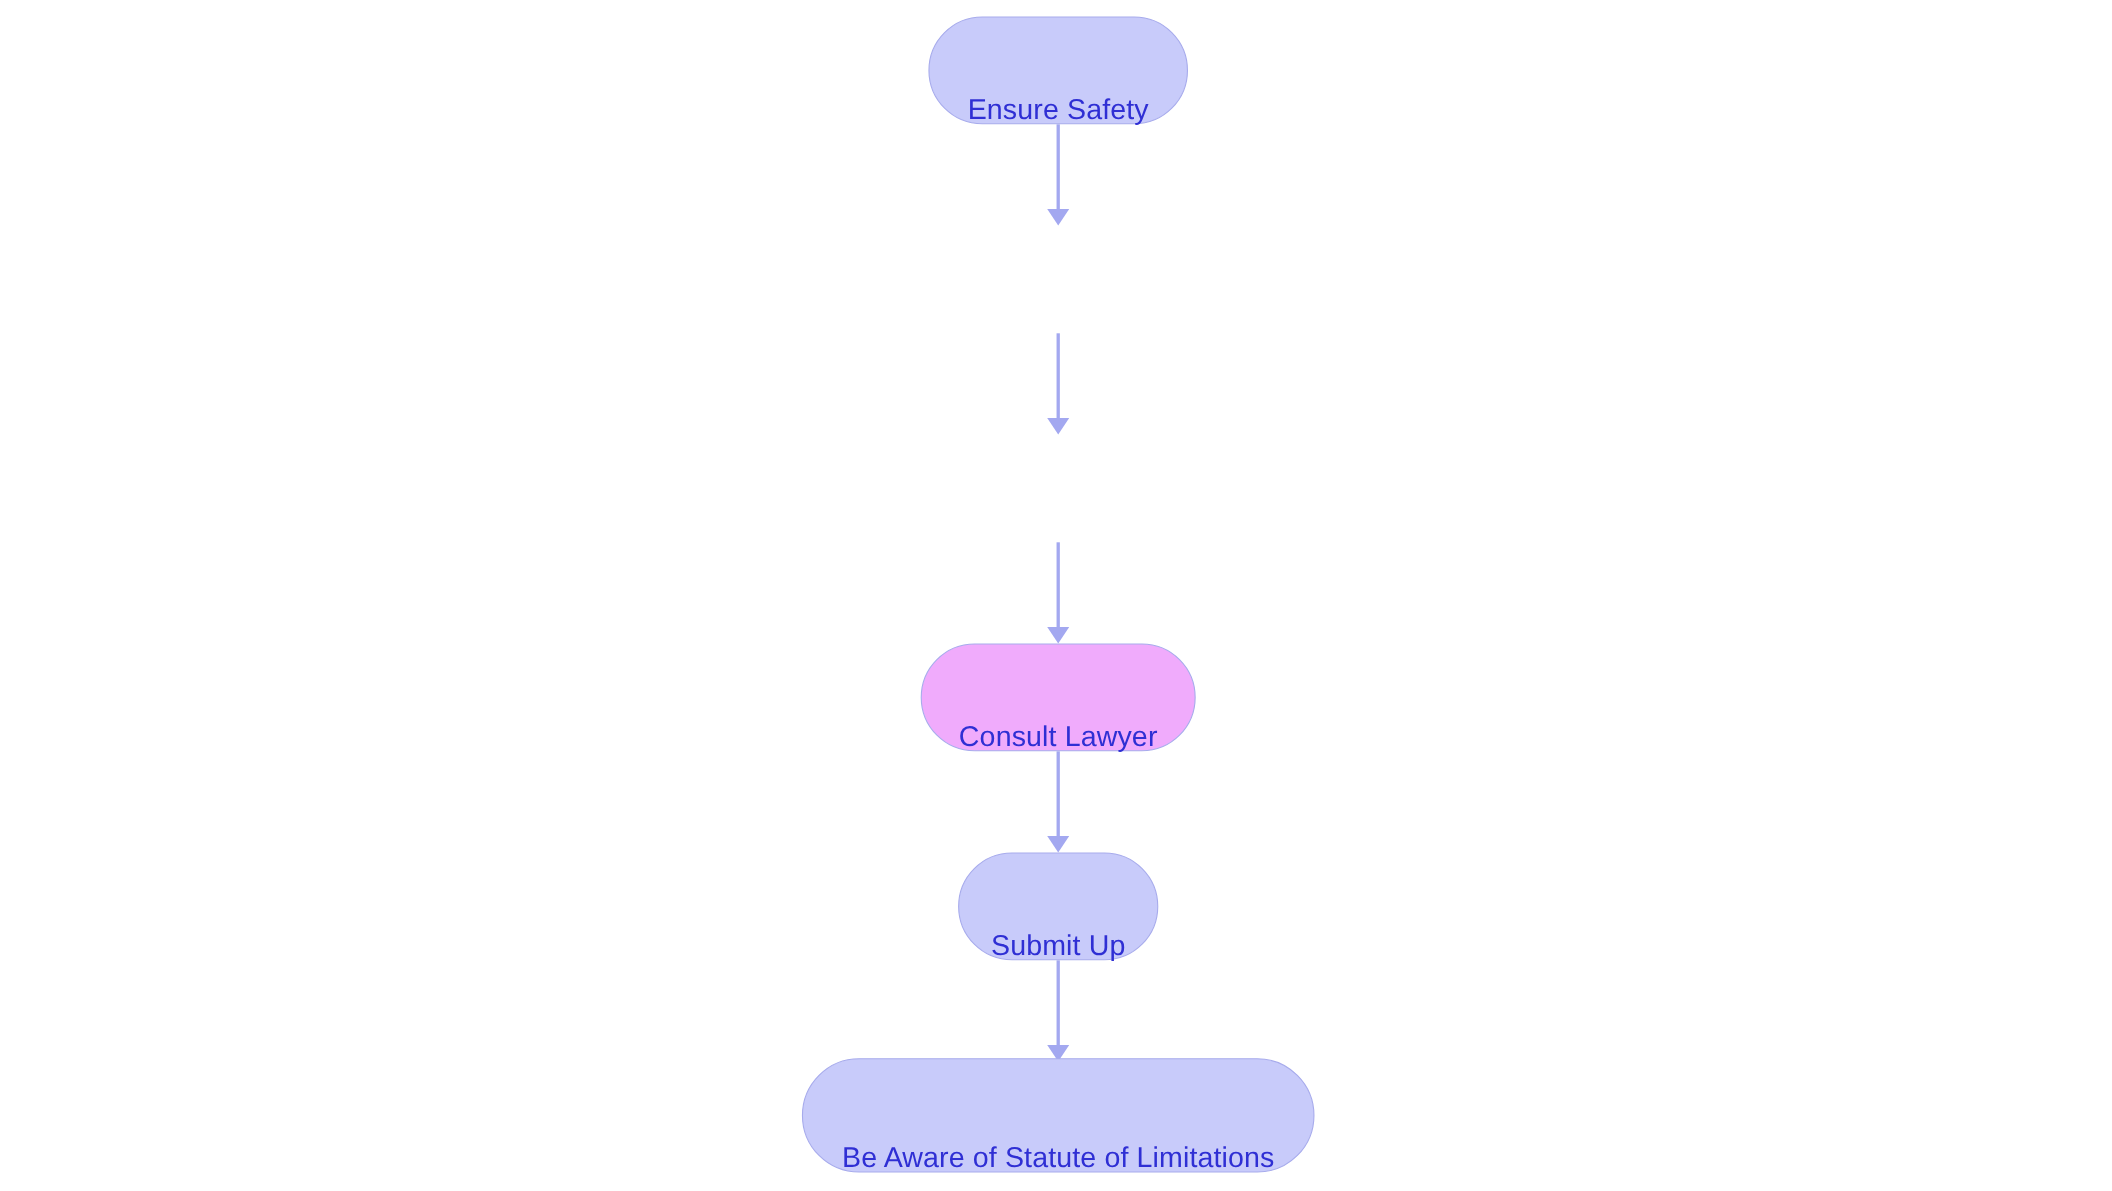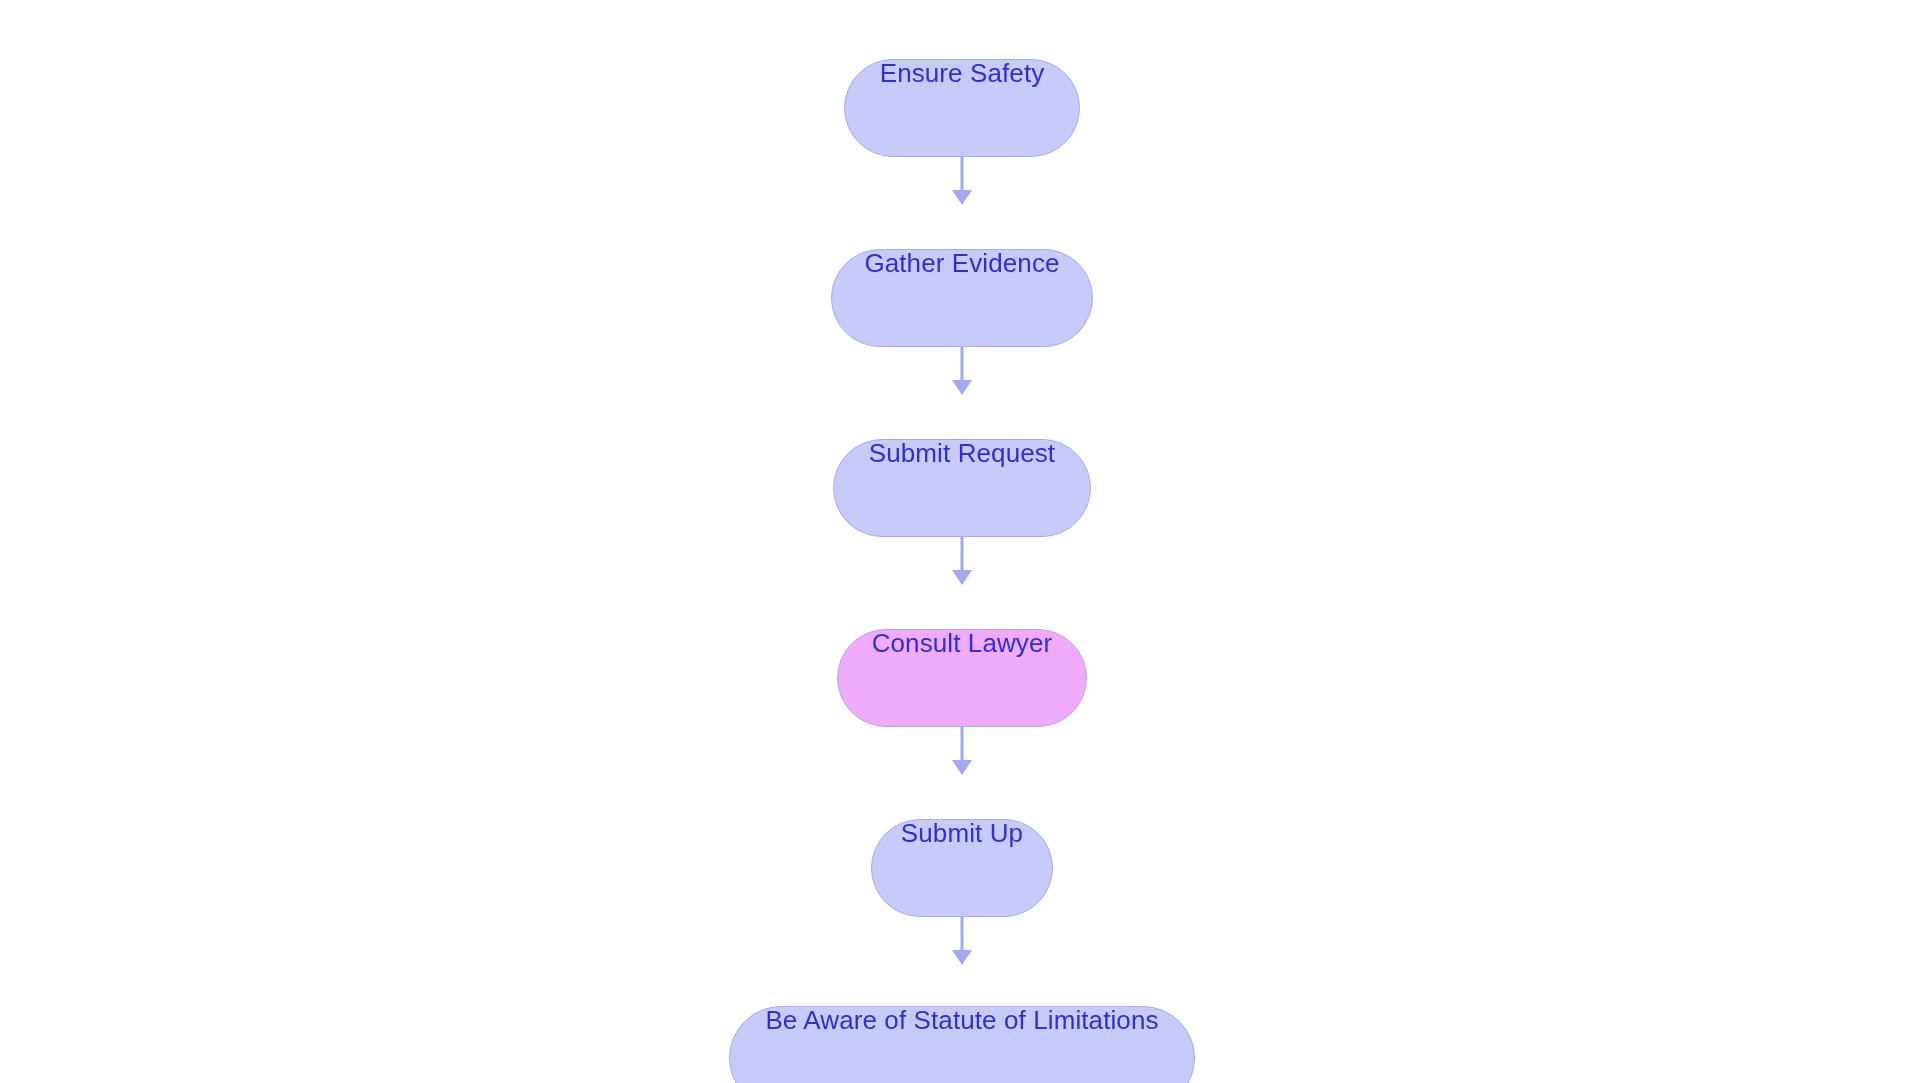--- a/index.html
+++ b/index.html
@@ -18,28 +18,27 @@
     position: relative;
     width: 1920px;
     height: 1083px;
     background: #ffffff;
   }
 
   .flow-node {
     position: absolute;
     box-sizing: border-box;
     display: flex;
-    align-items: flex-start;
+    align-items: flex-end;
     justify-content: center;
     border-radius: 999px;
     background: #c8cbfa;
     border: 1.6px solid #a7abec;
     transform: translate(-50%, -50%);
     white-space: nowrap;
-    margin-top: 44px;
   }
 
   .flow-node-label {
     font-family: "Liberation Sans", sans-serif;
     font-size: 26px;
     font-weight: 400;
     color: #2f2fd4;
     letter-spacing: 0.1px;
     line-height: 1;
     user-select: none;
@@ -90,26 +89,20 @@
       <div class="flow-edge-line" style="height: 78px; background: rgb(163, 168, 240);"></div>
       <div class="flow-edge-head" style="border-top-color: rgb(163, 168, 240);"></div>
     </div>
     <div class="flow-edge" style="left: 962px; top: 873px; height: 92px; width: 22px;">
       <div class="flow-edge-line" style="height: 78px; background: rgb(163, 168, 240);"></div>
       <div class="flow-edge-head" style="border-top-color: rgb(163, 168, 240);"></div>
     </div>
     <div class="flow-node" style="left: 962px; top: 64px; width: 236px; height: 98px; background: rgb(200, 203, 250); border-color: rgb(167, 171, 236);">
       <span class="flow-node-label" style="color: rgb(47, 47, 212);">Ensure Safety</span>
     </div>
-    <div class="flow-node" style="left: 962px; top: 254px; width: 262px; height: 98px; background: rgb(200, 203, 250); border-color: rgb(167, 171, 236);">
-      <span class="flow-node-label" style="color: rgb(47, 47, 212);">Gather Evidence</span>
-    </div>
-    <div class="flow-node" style="left: 962px; top: 444px; width: 258px; height: 98px; background: rgb(200, 203, 250); border-color: rgb(167, 171, 236);">
-      <span class="flow-node-label" style="color: rgb(47, 47, 212);">Submit Request</span>
-    </div>
     <div class="flow-node" style="left: 962px; top: 634px; width: 250px; height: 98px; background: #f0abfc; border-color: rgb(167, 171, 236);">
       <span class="flow-node-label" style="color: rgb(47, 47, 212);">Consult Lawyer</span>
     </div>
     <div class="flow-node" style="left: 962px; top: 824px; width: 182px; height: 98px; background: rgb(200, 203, 250); border-color: rgb(167, 171, 236);">
       <span class="flow-node-label" style="color: rgb(47, 47, 212);">Submit Up</span>
     </div>
     <div class="flow-node" style="left: 962px; top: 1014px; width: 466px; height: 104px; background: rgb(200, 203, 250); border-color: rgb(167, 171, 236);">
       <span class="flow-node-label" style="color: rgb(47, 47, 212);">Be Aware of Statute of Limitations</span>
     </div>
   </div>

